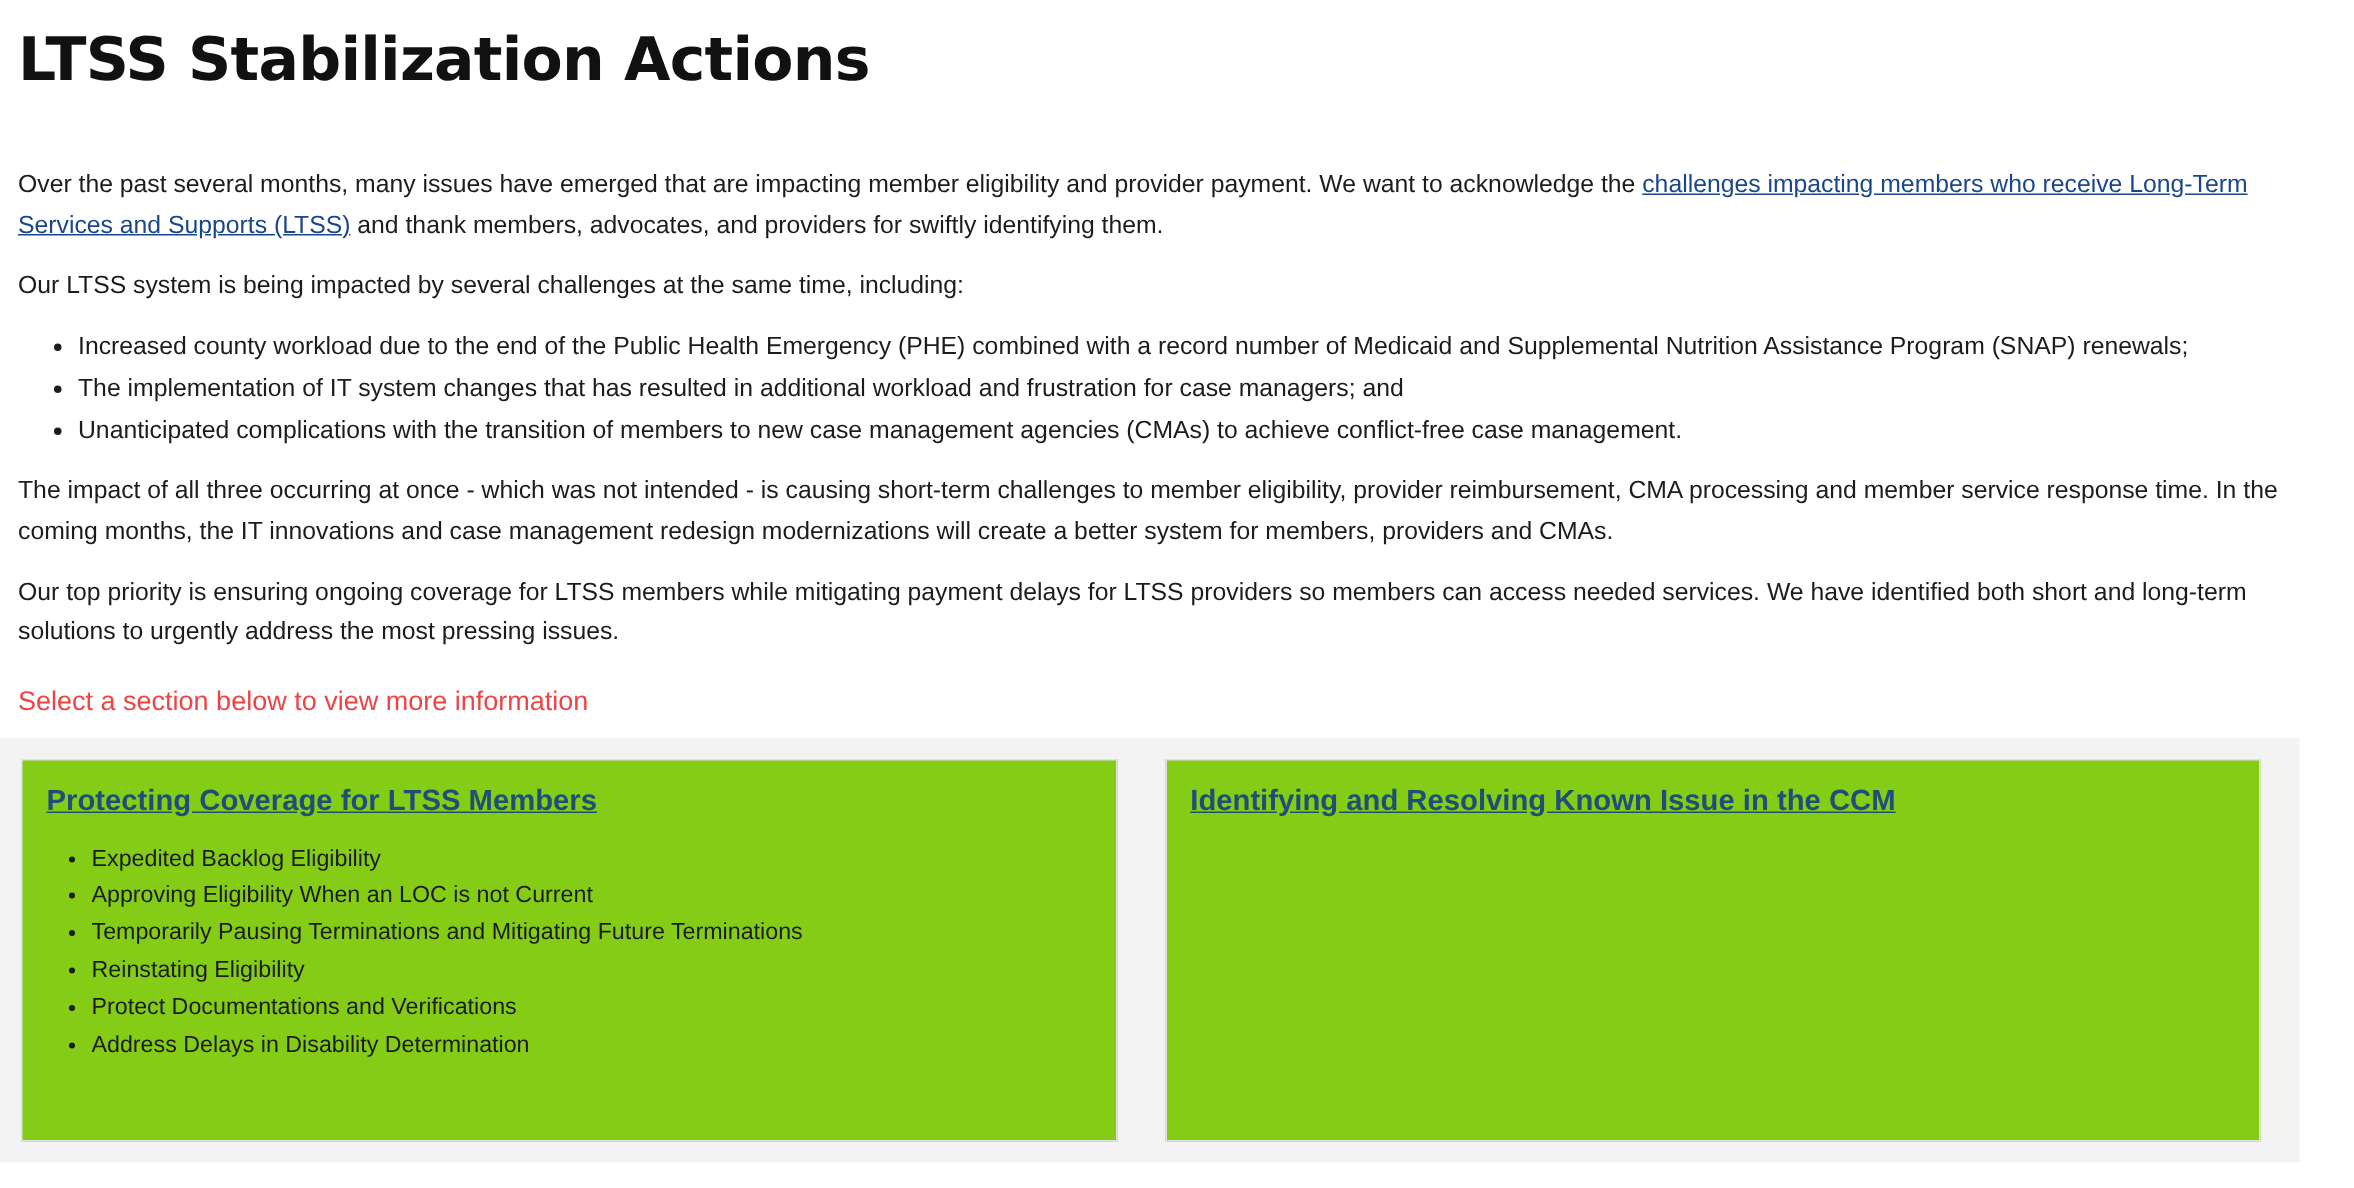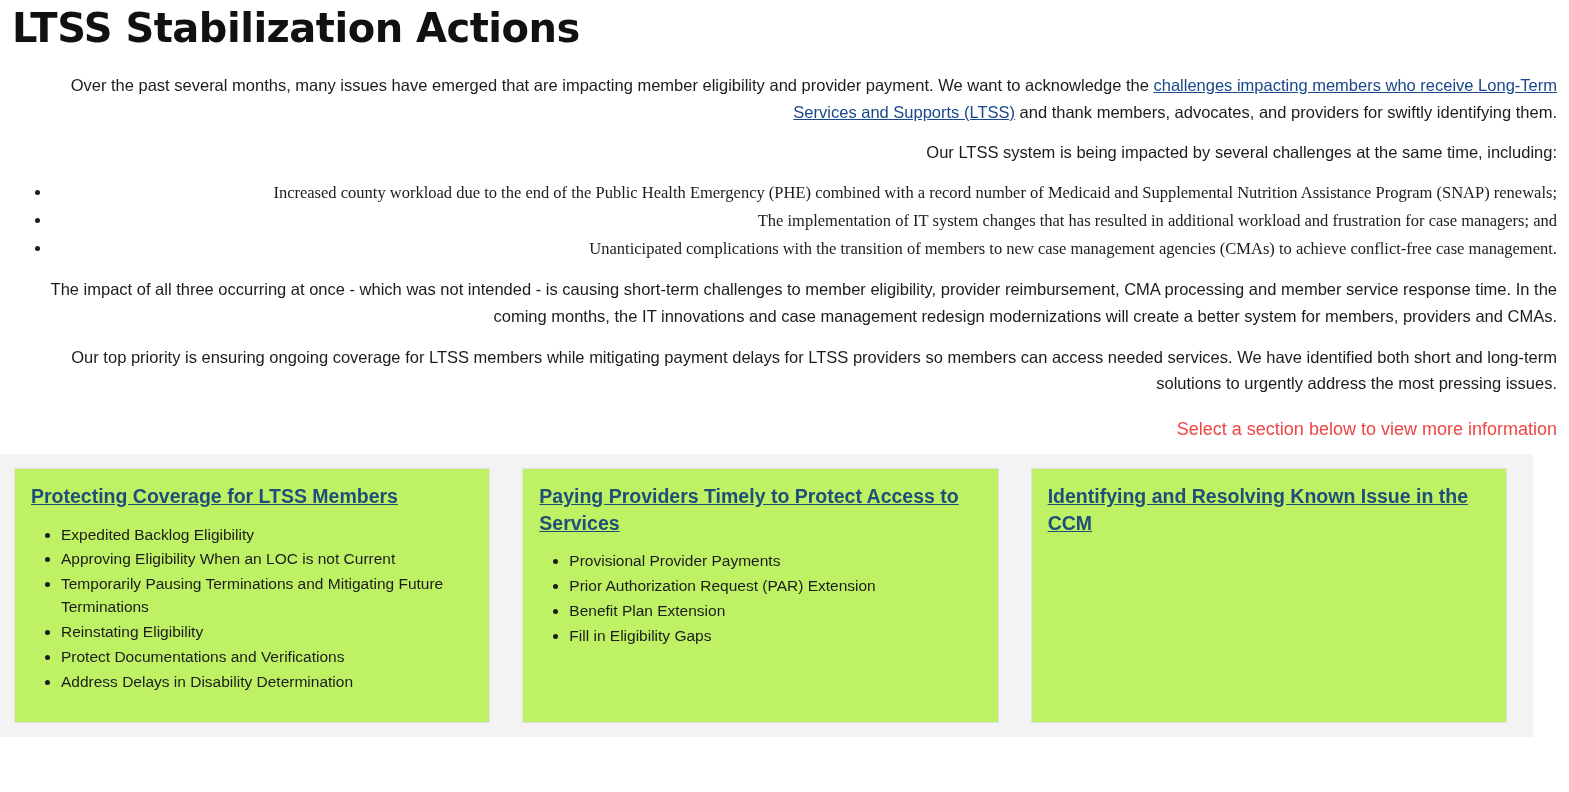--- a/index.html
+++ b/index.html
@@ -16,43 +16,41 @@
   }
   .page {
     padding: 0 12px;
     box-sizing: border-box;
   }
   h1.page-title {
     font-family: "DejaVu Sans", sans-serif;
     font-size: 40px;
     font-weight: bold;
     letter-spacing: -0.5px;
-    margin: 4px 0 0 0;
+    margin: 16px 0 0 0;
     padding: 0;
     line-height: 1.2;
     color: #111111;
   }
   .intro {
-    margin-top: 20px;
-    text-align: right;
+    margin-top: 46px;
   }
   p.body-text {
     font-size: 16.5px;
     line-height: 1.62;
     margin: 0 0 14px 0;
     color: #1c1c1c;
   }
   a.inline-link {
     color: #19478a;
     text-decoration: underline;
   }
   ul.bullets {
     margin: 0 0 14px 0;
     padding-left: 40px;
-    font-family: Liberation Serif, serif;
   }
   ul.bullets li {
     font-size: 16.5px;
     line-height: 1.62;
     margin: 0 0 1px 0;
     color: #1c1c1c;
   }
   p.select-prompt {
     font-size: 18px;
     font-weight: normal;
@@ -64,21 +62,21 @@
     padding: 14px;
     display: flex;
     gap: 32px;
     box-sizing: border-box;
     width: 1545px;
     margin-left: -12px;
     padding-left: 26px;
     padding-right: 26px;
   }
   .card {
-    background: #bef264;
+    background: #84cc16;
     border: 1px solid #e2e2e2;
     flex: 1 1 0;
     padding: 14px 16px 18px 16px;
     box-sizing: border-box;
     min-height: 255px;
   }
   .card-title {
     font-size: 19.5px;
     font-weight: bold;
     color: #1f4e79;
@@ -132,27 +130,18 @@
     <ul>
       <li>Expedited Backlog Eligibility</li>
       <li>Approving Eligibility When an LOC is not Current</li>
       <li>Temporarily Pausing Terminations and Mitigating Future Terminations</li>
       <li>Reinstating Eligibility</li>
       <li>Protect Documentations and Verifications</li>
       <li>Address Delays in Disability Determination</li>
     </ul>
   </div>
 
-  <div class="card">
-    <a class="card-title" href="#">Paying Providers Timely to Protect Access to Services</a>
-    <ul>
-      <li>Provisional Provider Payments</li>
-      <li>Prior Authorization Request (PAR) Extension</li>
-      <li>Benefit Plan Extension</li>
-      <li>Fill in Eligibility Gaps</li>
-    </ul>
-  </div>
 
   <div class="card">
     <a class="card-title" href="#">Identifying and Resolving Known Issue in the CCM</a>
   </div>
 
 </div>
 
 </body></html>

